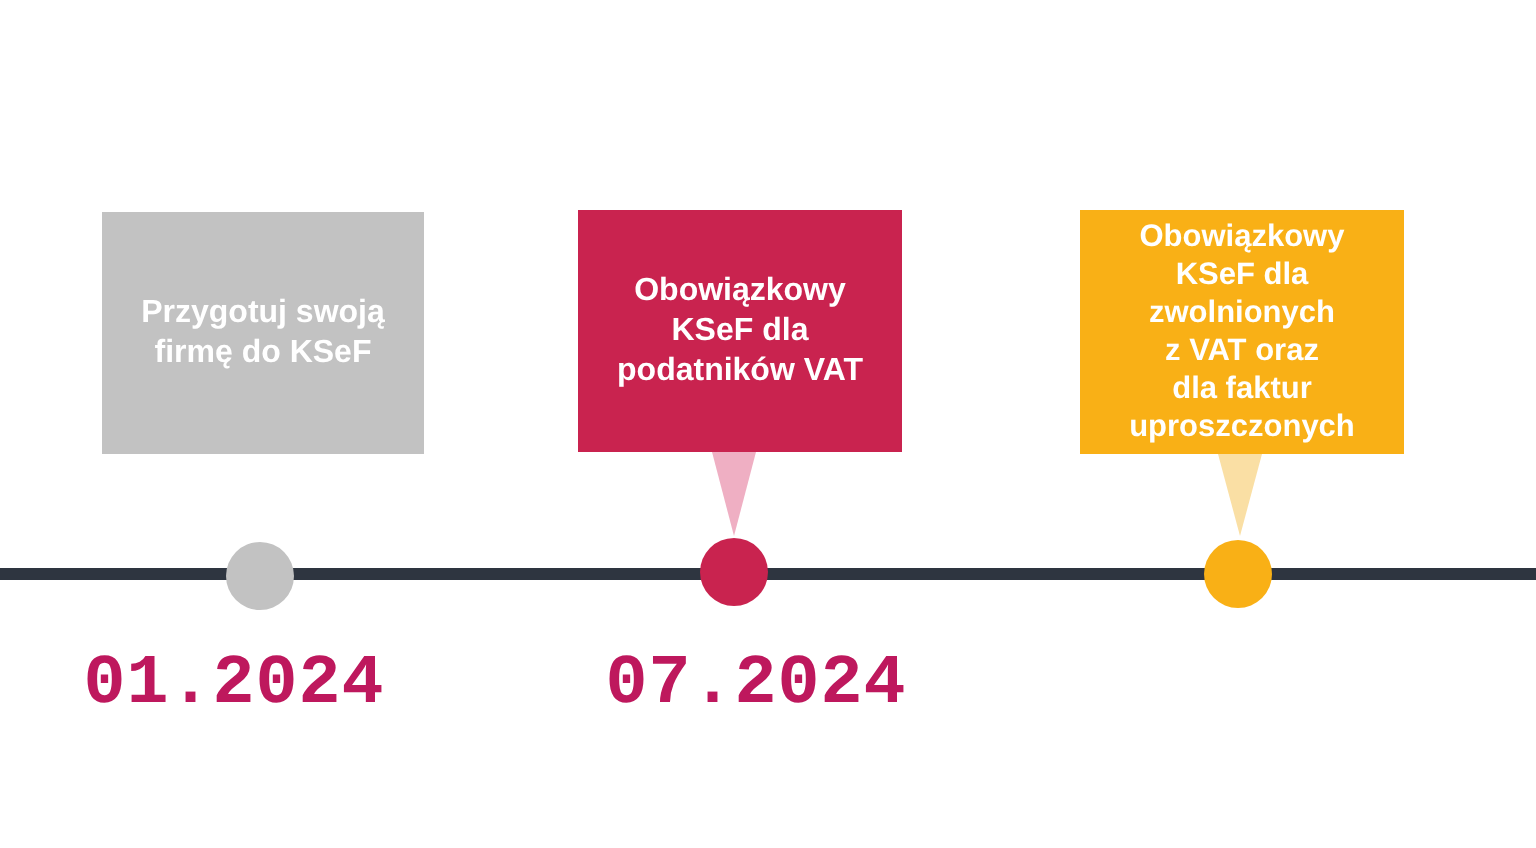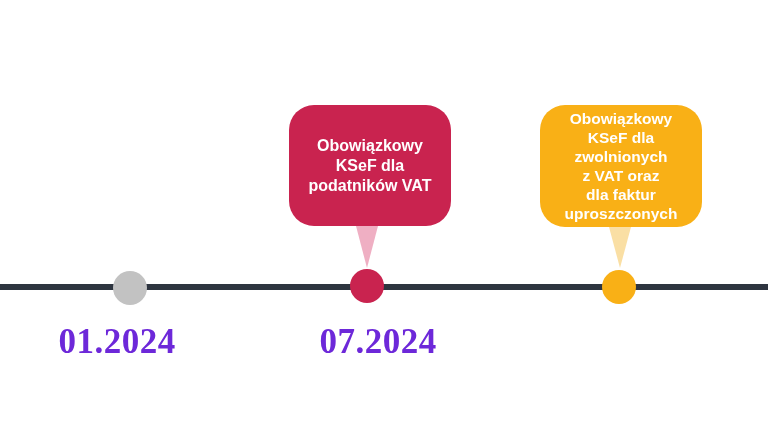--- a/index.html
+++ b/index.html
@@ -19,21 +19,20 @@
   .callout {
     position: absolute;
     display: flex;
     align-items: center;
     justify-content: center;
     text-align: center;
     color: #ffffff;
     font-weight: bold;
     white-space: pre-line;
     box-sizing: border-box;
-    border-radius: 25px;
   }
   .callout-gray {
     left: 51px; top: 106px; width: 161px; height: 121px;
     background: #c2c2c2;
     font-size: 16px; line-height: 20px;
   }
   .callout-crimson {
     left: 289px; top: 105px; width: 162px; height: 121px;
     background: #c9234f;
     font-size: 16px; line-height: 20px;
@@ -73,36 +72,40 @@
     z-index: 2;
   }
   .dot-gray   { left: 113px; top: 271px; background: #c2c2c2; }
   .dot-crimson{ left: 350px; top: 269px; background: #c9234f; }
   .dot-amber  { left: 602px; top: 270px; background: #f9b016; }
   
   .date {
     position: absolute;
     top: 322px;
     transform: translateX(-50%);
-    font-family: Liberation Serif, serif;
+    font-family: Liberation Mono, monospace;
     font-weight: 800;
     font-size: 35px;
     letter-spacing: 0.5px;
-    color: #6d28d9;
+    color: #be185d;
     white-space: nowrap;
   }
   .date-1 { left: 117px; }
   .date-2 { left: 378px; text-align: right; }
   .date-3 { left: 620px; }
 </style>
 </head>
 <body>
 
 <div class="canvas">
 
+  <div class="callout callout-gray">
+    <span>Przygotuj swoją
+firmę do KSeF</span>
+  </div>
 
   <div class="callout callout-crimson">
     <span>Obowiązkowy
 KSeF dla
 podatników VAT</span>
   </div>
 
   <div class="callout callout-amber">
     <span>Obowiązkowy
 KSeF dla

